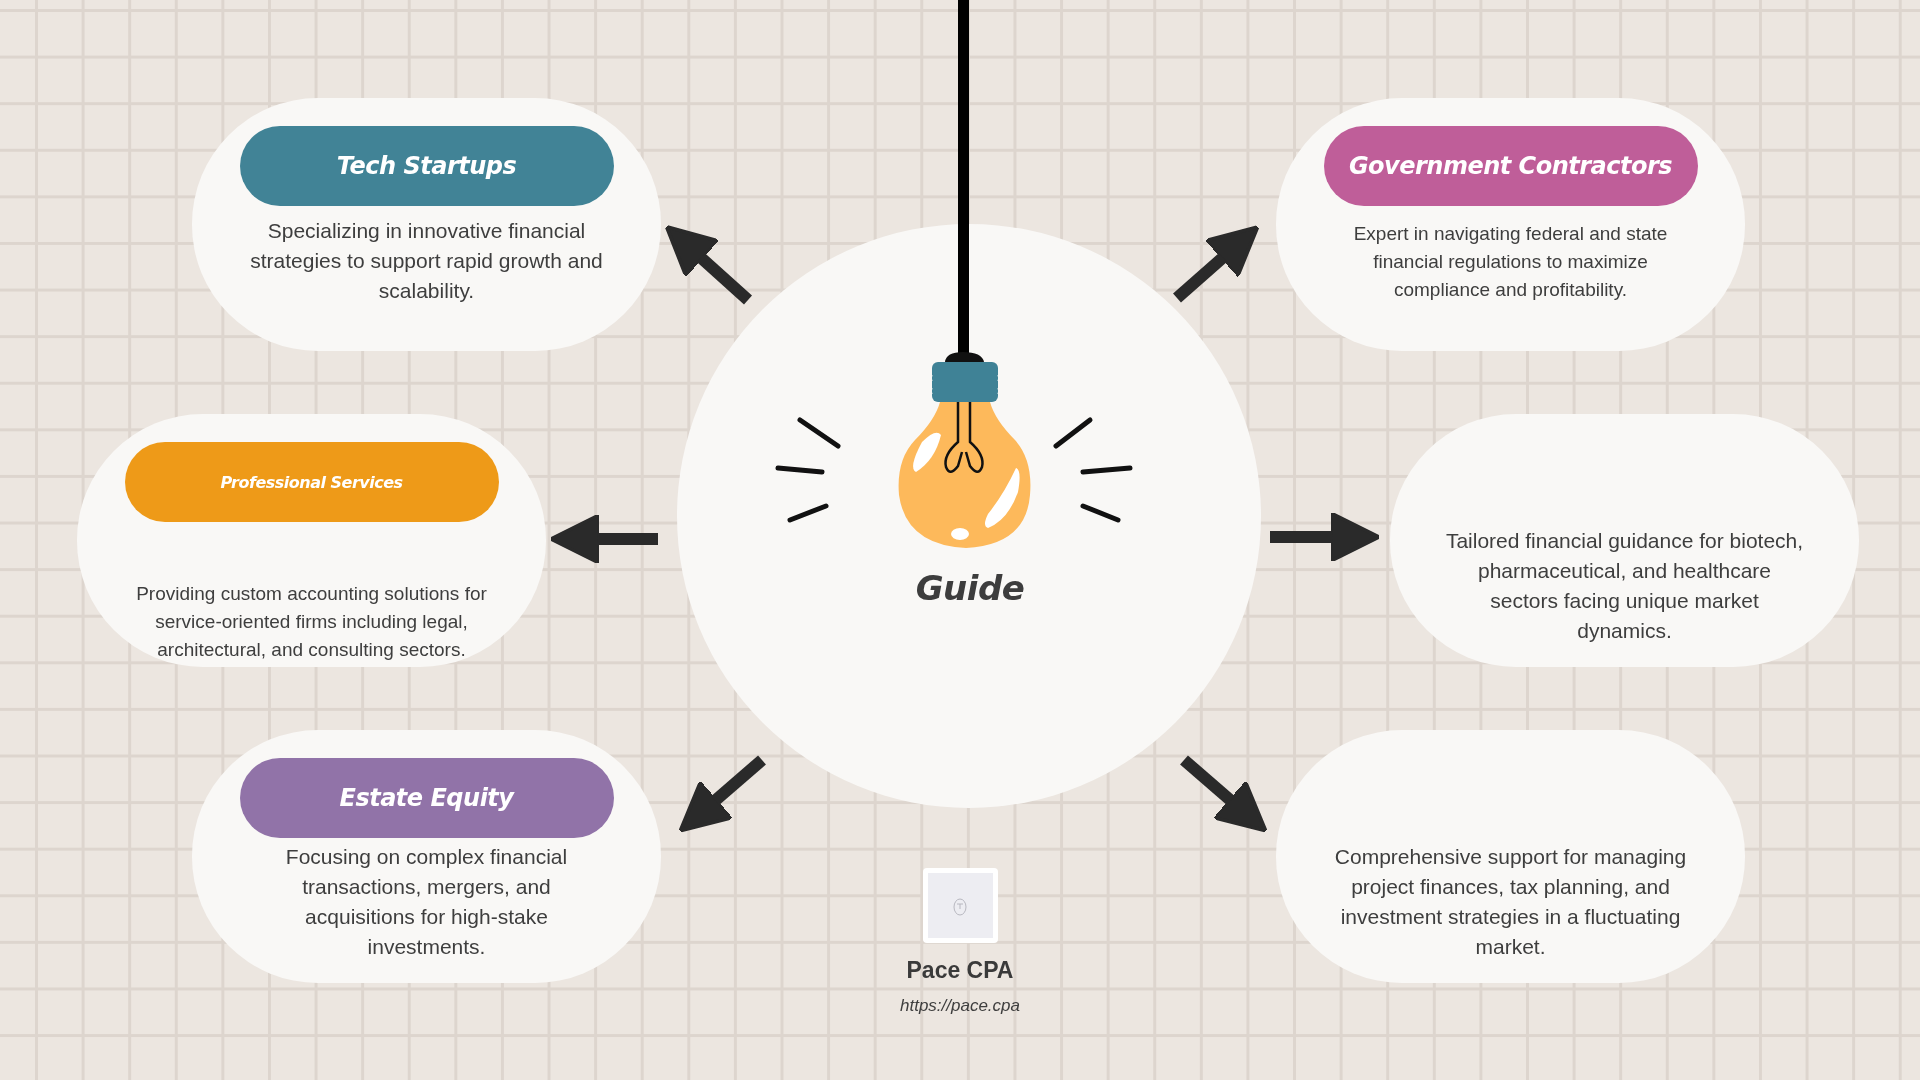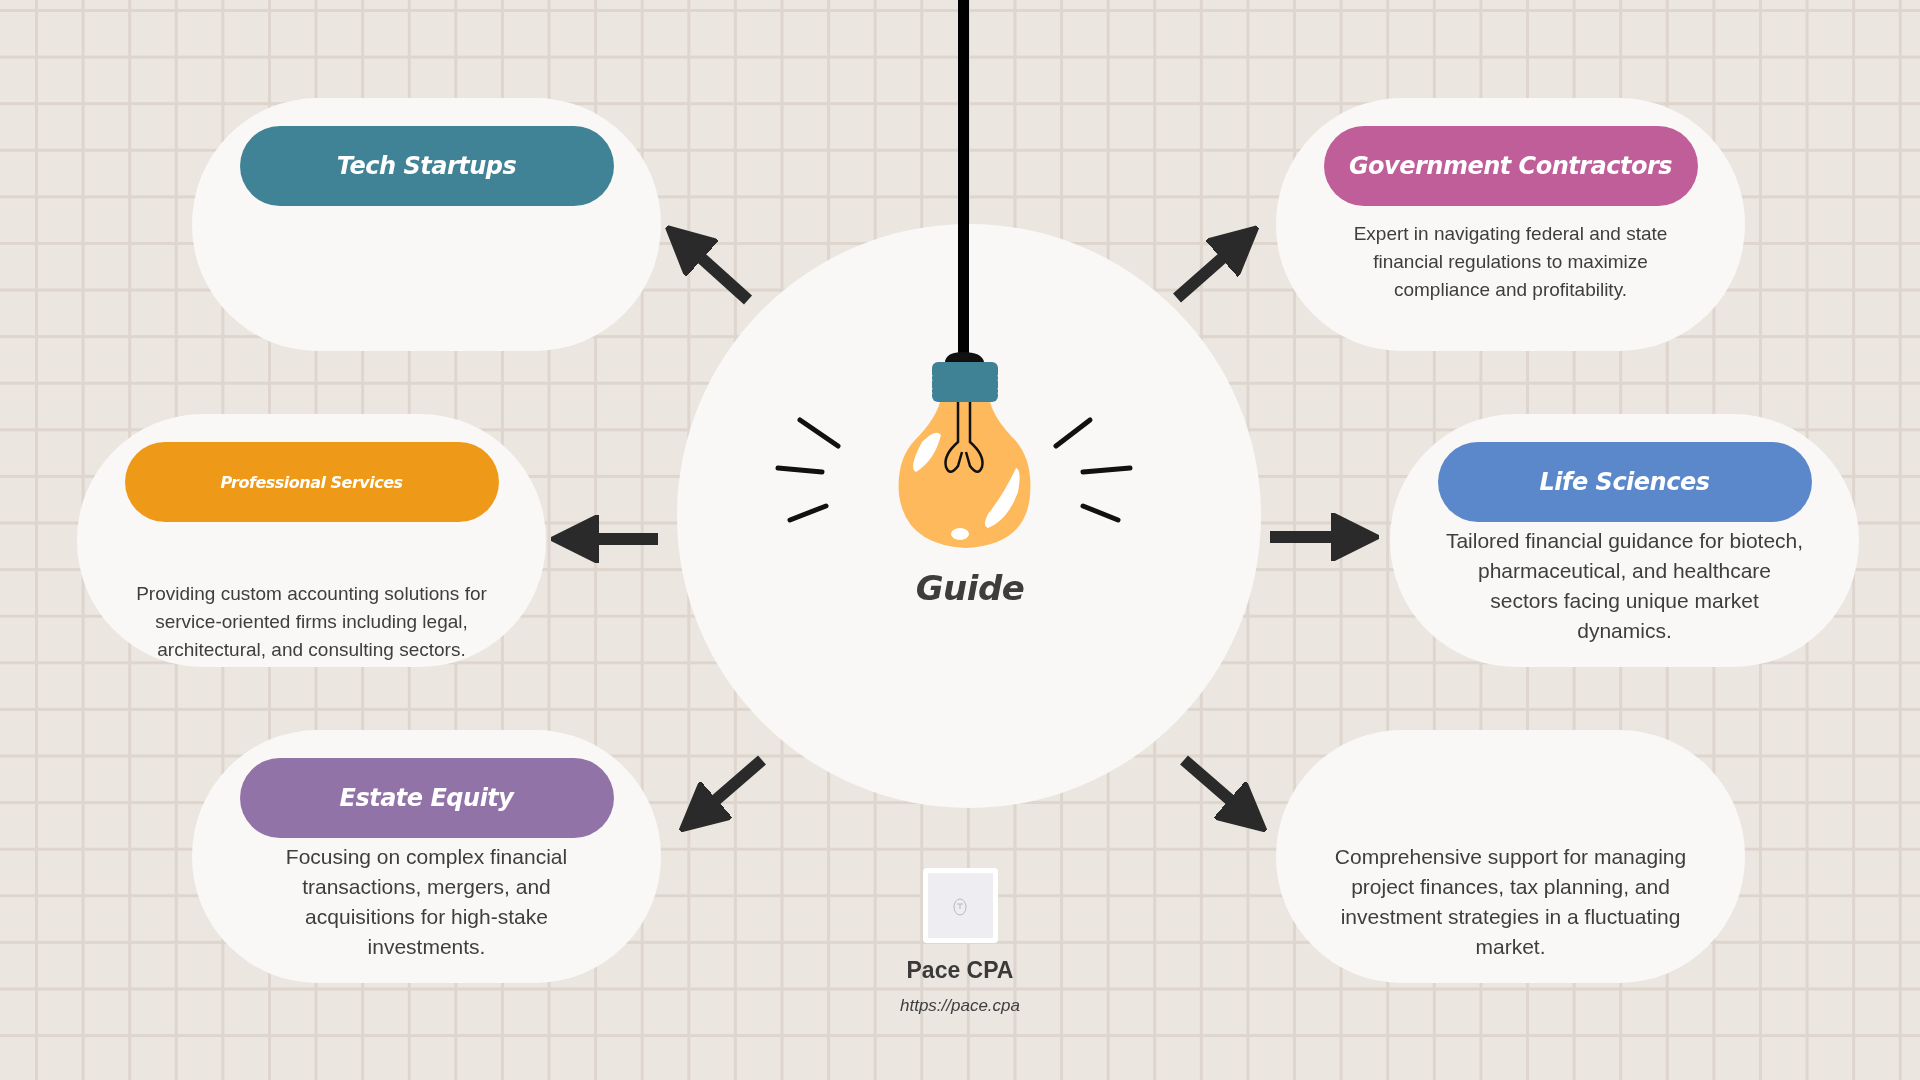--- a/index.html
+++ b/index.html
@@ -175,34 +175,34 @@
     <line x1="1184" y1="760" x2="1244" y2="812"></line>
   </g>
 </svg>
 
 <div class="title">
   <div>Guide</div>
 </div>
 
 <div class="card" style="left:192px; top:98px;">
   <div class="pill" style="background:#418396;">Tech Startups</div>
+  <div class="desc" style="width:380px;">Specializing in innovative financial strategies to support rapid growth and scalability.</div>
 </div>
 
 <div class="card" style="left:1276px; top:98px;">
   <div class="pill" style="background:#bf5e99;">Government Contractors</div>
   <div class="desc" style="width:360px; font-size:19px; line-height:28px; top:122px;">Expert in navigating federal and state financial regulations to maximize compliance and profitability.</div>
 </div>
 
 <div class="card" style="left:77px; top:414px;">
   <div class="pill" style="background:#ee9a18; font-size:16px;">Professional Services</div>
   <div class="desc" style="width:370px; font-size:19px; line-height:28px; top:122px;margin-top:44px;">Providing custom accounting solutions for service-oriented firms including legal, architectural, and consulting sectors.</div>
 </div>
 
 <div class="card" style="left:1390px; top:414px;">
-  <div class="pill" style="background:#5b87cb;">Life Sciences</div>
   <div class="desc" style="width:360px; top:112px;">Tailored financial guidance for biotech, pharmaceutical, and healthcare sectors facing unique market dynamics.</div>
 </div>
 
 <div class="card" style="left:192px; top:730px;">
   <div class="pill" style="background:#9173a8;">Estate Equity</div>
   <div class="desc" style="width:320px; top:112px;">Focusing on complex financial transactions, mergers, and acquisitions for high-stake investments.</div>
 </div>
 
 <div class="card" style="left:1276px; top:730px;">
   <div class="desc" style="width:360px; top:112px;">Comprehensive support for managing project finances, tax planning, and investment strategies in a fluctuating market.</div>

